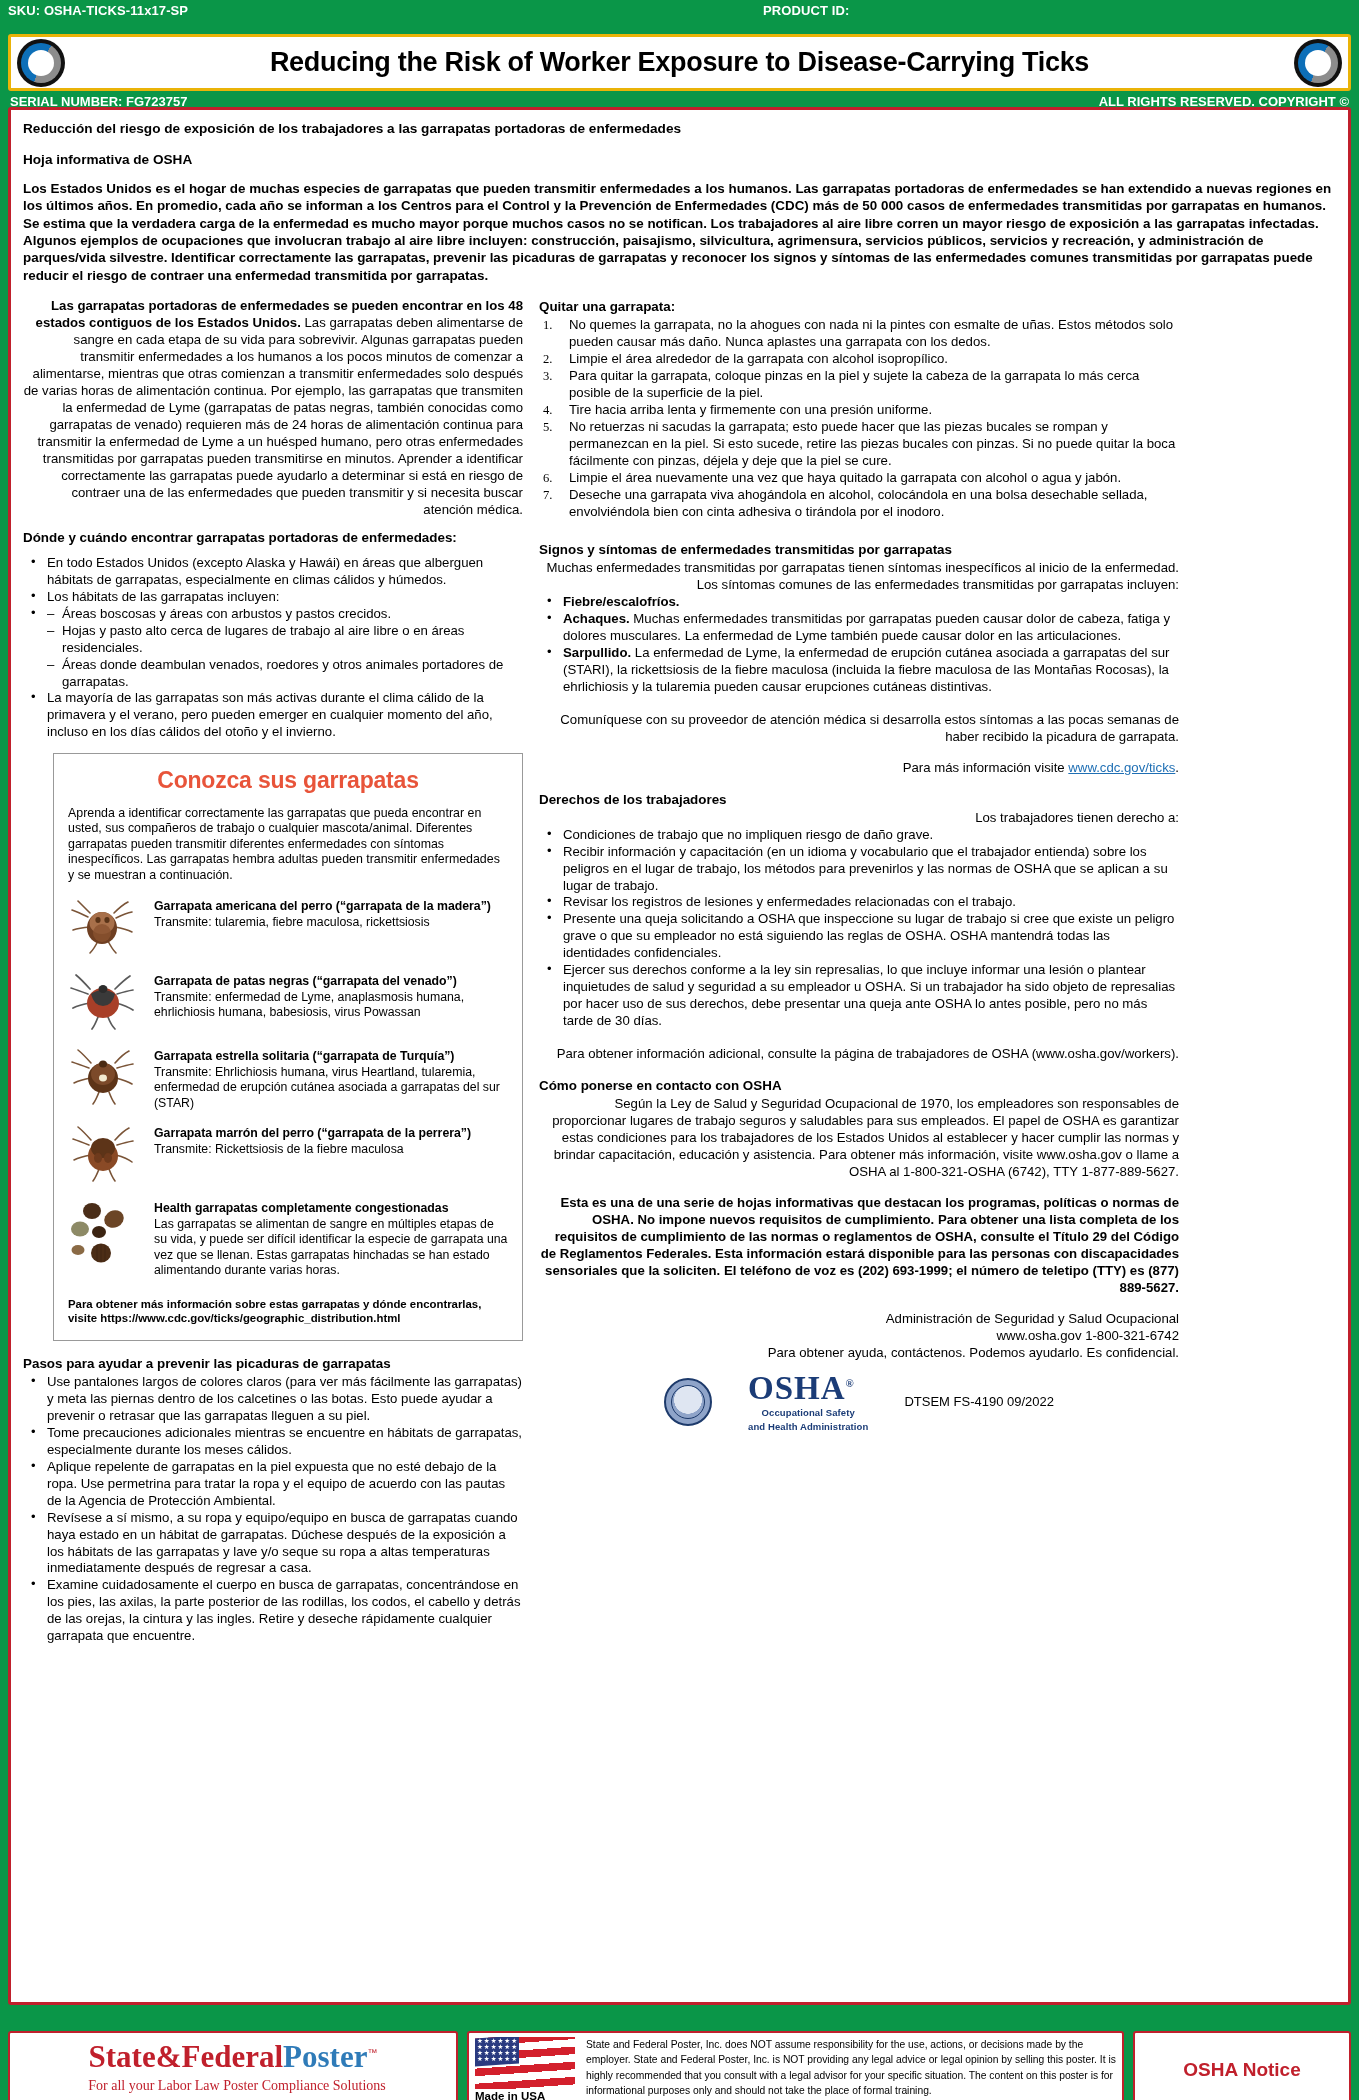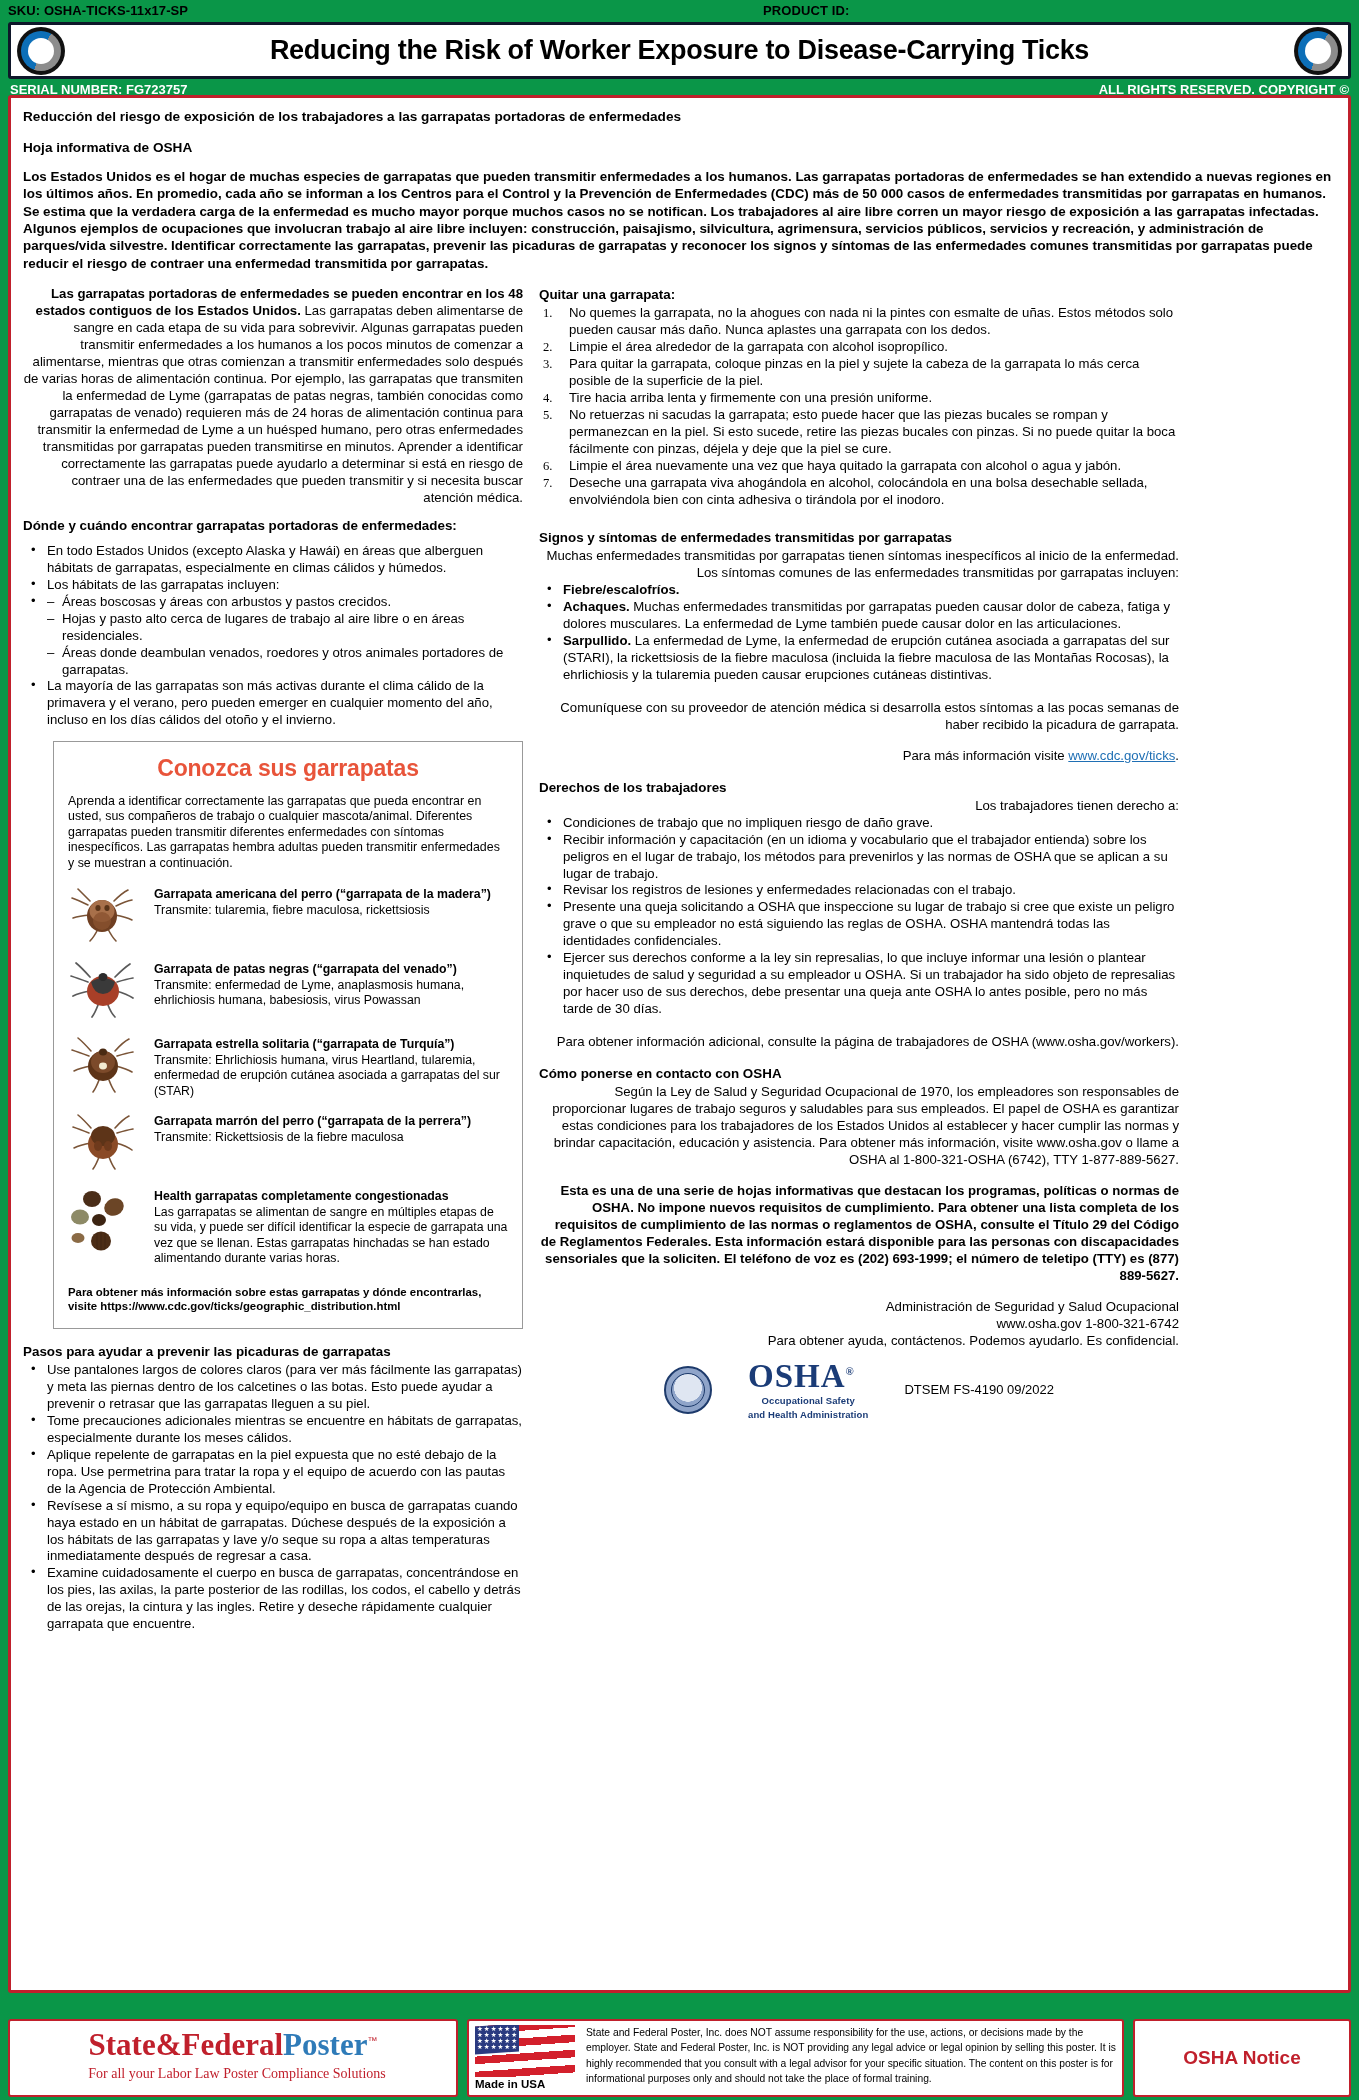--- a/index.html
+++ b/index.html
@@ -6,32 +6,32 @@
   html, body { background: #ffffff; }
   body {
     width: 1359px; height: 2100px;
     font-family: "Liberation Sans", sans-serif;
     background: #0a9648;
     position: relative;
     overflow: hidden;
   }
   
   .sku-bar {
-    height: 22px; position: relative;
-    color: #000000; font-size: 13px; font-weight: bold;
+    height: 34px; position: relative;
+    color: #ffffff; font-size: 13px; font-weight: bold;
     letter-spacing: .1px;
   }
   .sku-bar .left { position:absolute; left: 8px; top: 3px; }
   .sku-bar .right { position:absolute; left: 763px; top: 3px; }
 
   
   .title-band {
     margin: 0 8px; height: 57px;
     background: #ffffff;
-    border: 3px solid #0f172a;
+    border: 3px solid #eab308;
     border-radius: 3px;
     position: relative;
     display: flex; align-items: center; justify-content: center;
   }
   .title-band h1 {
     font-size: 27px; font-weight: bold; color: #000;
     letter-spacing: -.3px; text-align:center;
     font-family: "Liberation Sans", sans-serif;
   }
   .osha-ring { position:absolute; top: 2px; width: 48px; height: 48px; }

